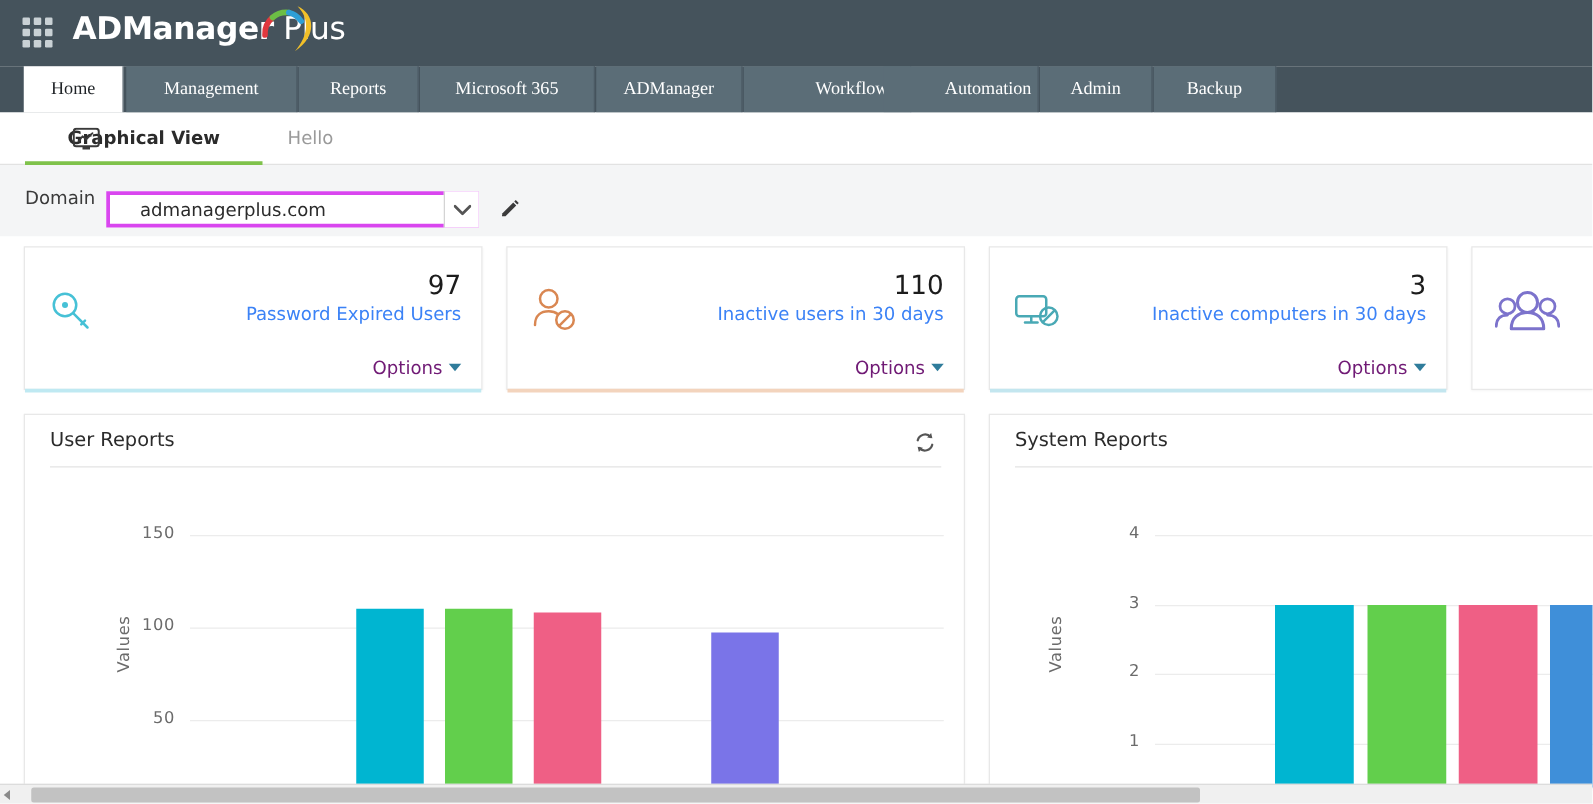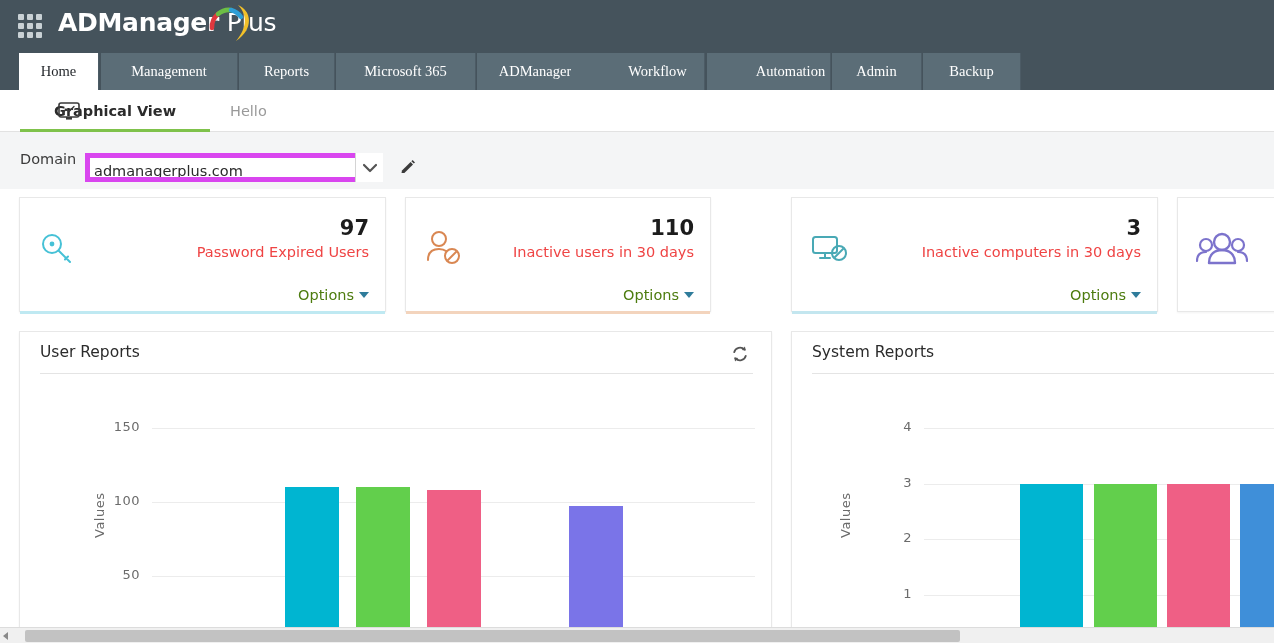--- a/index.html
+++ b/index.html
@@ -96,23 +96,23 @@
     position: absolute; top: 132px; left: 0; width: 1274px; height: 57px;
     background: #f4f5f6;
   }
   .domain-label {
     position: absolute; left: 20px; top: 19px;
     font-size: 14.5px; color: #3a3a3a;
   }
   .domain-select {
     position: absolute; left: 85px; top: 153px;
     width: 298px; height: 29px;
-    background: #ffffff; border: 5px solid #d946ef;
+    background: #ffffff; border: 3px solid #d946ef;
     font-size: 14.5px; color: #2b2b2b;
-    padding: 0 34px 0 4px;
+    padding: 0 34px 0 24px;
     line-height: 27px;
     cursor: pointer;
     white-space: nowrap; overflow: hidden;
   }
   .domain-caret {
     position: absolute; left: 355px; top: 153px;
     width: 28px; height: 29px;
     border-left: 1px solid #d4d4d4;
     display: flex; align-items: center; justify-content: center;
     cursor: pointer; background: #fff;
@@ -128,29 +128,29 @@
     background: #ffffff;
     border: 1px solid #e8e8e8;
     box-shadow: 0 1px 2px rgba(0,0,0,0.05);
   }
   .card .accent {
     position: absolute; left: 0; bottom: -3px; width: 100%; height: 3px;
   }
   .card-icon { position: absolute; left: 18px; top: 30px; width: 42px; height: 40px; }
   .card-value {
     position: absolute; right: 16px; top: 18px;
-    font-size: 21px; font-weight: bold; color: #1c1c1c;
+    font-size: 21px; font-weight: normal; color: #1c1c1c;
   }
   .card-caption {
     position: absolute; right: 16px; top: 46px;
-    font-size: 14.5px; color: #ef4444; white-space: nowrap; margin-left: 31px;
+    font-size: 14.5px; color: #3b82f6; white-space: nowrap; margin-left: 31px;
   }
   .card-options {
     position: absolute; right: 16px; bottom: 8px;
-    font-size: 14.5px; color: #4d7c0f; cursor: pointer;
+    font-size: 14.5px; color: #701a75; cursor: pointer;
     white-space: nowrap;
   }
   .card-options .tri {
     display: inline-block; margin-left: 5px;
     border-left: 5px solid transparent; border-right: 5px solid transparent;
     border-top: 6px solid #2f7c9b; vertical-align: 2px;
   }
 
   
   .panel {
@@ -232,21 +232,21 @@
       <path d="M36 4 C50 10 52 28 34 40 C46 26 45 13 36 4 Z" fill="#f2c029"></path>
     </svg>
   </div>
 
   <div class="navtabs" id="navtabs">
       <div class="navtab active" style="left: 19px; width: 80px;">Home</div>
       <div class="navtab" style="left: 101px; width: 137px;">Management</div>
       <div class="navtab" style="left: 239px; width: 96px;">Reports</div>
       <div class="navtab" style="left: 336px; width: 140px;">Microsoft 365</div>
       <div class="navtab" style="left: 477px; width: 117px;">ADManager</div>
-      <div class="navtab" style="left: 571px; width: 134px; padding-left: 40px;">Workflow</div>
+      <div class="navtab" style="left: 595px; width: 134px; padding-left: 40px;">Workflow</div>
       <div class="navtab" style="left: 707px; width: 124px; padding-left: 44px;">Automation</div>
       <div class="navtab" style="left: 832px; width: 90px;">Admin</div>
       <div class="navtab" style="left: 923px; width: 98px;">Backup</div>
     </div>
 
   <div class="subnav">
     <div class="subtab active">
       <svg class="gv-icon" viewBox="0 0 22 19">
         <rect x="1" y="1" width="20" height="14" rx="2" fill="none" stroke="#3a3a3a" stroke-width="1.6"></rect>
         <polyline points="5,11 8,7 11,9.5 16,4.5" fill="none" stroke="#3a3a3a" stroke-width="1.4" stroke-linejoin="round" stroke-linecap="round"></polyline>
@@ -276,21 +276,21 @@
     <svg class="card-icon" viewBox="0 0 42 40">
       <circle cx="14" cy="16" r="9" fill="none" stroke="#46c1d6" stroke-width="2"></circle>
       <circle cx="14" cy="16" r="2.4" fill="#46c1d6"></circle>
       <path d="M20.5 22.5 L32 34 M27 31.5 L30 28.5" fill="none" stroke="#46c1d6" stroke-width="2" stroke-linecap="round"></path>
     </svg>
     <div class="card-value">97</div>
     <div class="card-caption">Password Expired Users</div>
     <div class="card-options"><span>Options</span><span class="tri"></span></div>
   </div>
 
-  <div class="card" id="card1" style="left:405px; width:306px;">
+  <div class="card" id="card1" style="left:405px; width:367px;">
     <div class="accent" id="accent1" style="background: rgb(243, 212, 189);"></div>
     <svg class="card-icon" viewBox="0 0 42 40">
       <circle cx="15" cy="11" r="7" fill="none" stroke="#d98752" stroke-width="2"></circle>
       <path d="M4 32 C4 24 9 21 15 21 C18 21 20.5 21.8 22.5 23.3" fill="none" stroke="#d98752" stroke-width="2" stroke-linecap="round"></path>
       <circle cx="28" cy="28" r="7" fill="none" stroke="#d98752" stroke-width="2"></circle>
       <line x1="23.5" y1="32.5" x2="32.5" y2="23.5" stroke="#d98752" stroke-width="2"></line>
     </svg>
     <div class="card-value">110</div>
     <div class="card-caption">Inactive users in 30 days</div>
     <div class="card-options"><span>Options</span><span class="tri"></span></div>

